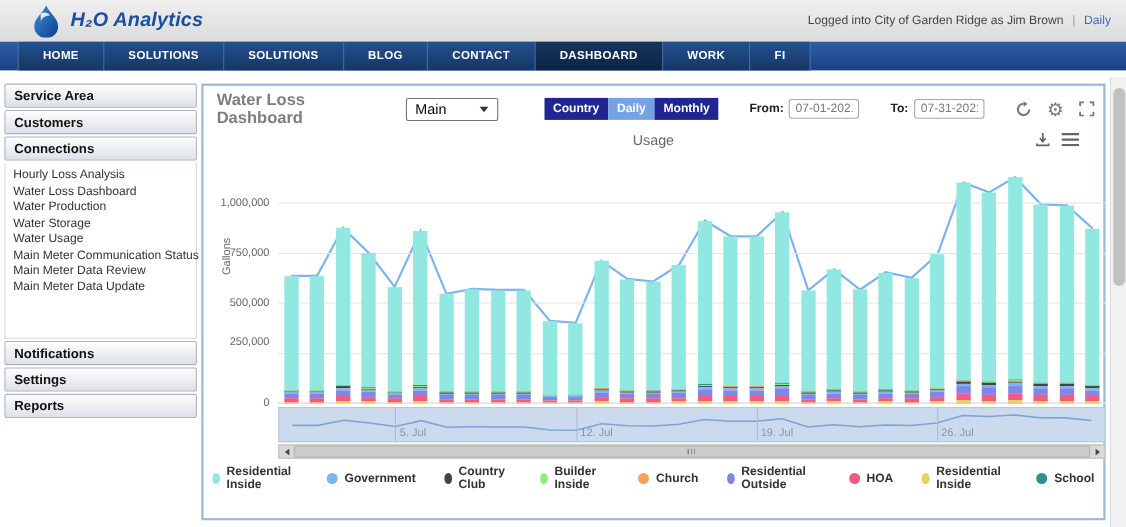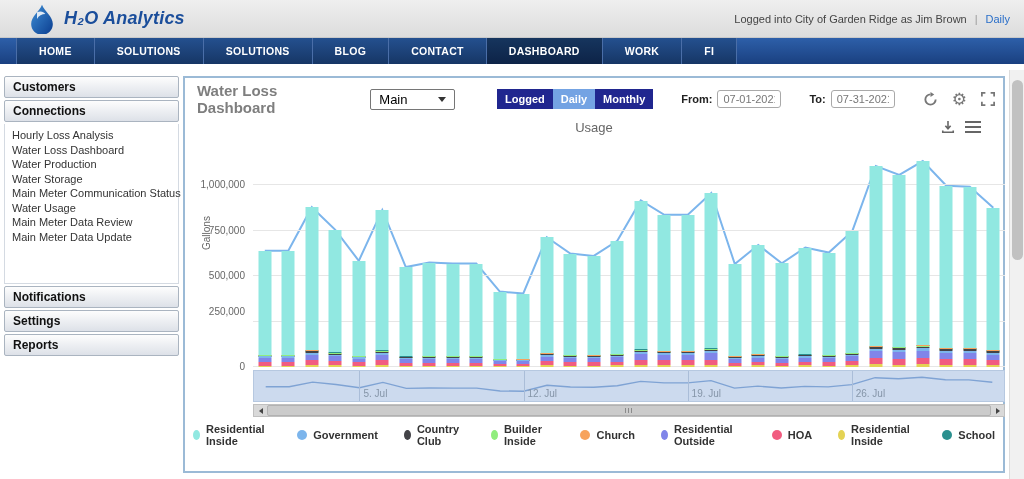--- a/index.html
+++ b/index.html
@@ -117,46 +117,47 @@
     <div class="nav-tab">SOLUTIONS</div>
     <div class="nav-tab">BLOG</div>
     <div class="nav-tab">CONTACT</div>
     <div class="nav-tab active">DASHBOARD</div>
     <div class="nav-tab">WORK</div>
     <div class="nav-tab">FI</div>
   </nav>
 
 <div class="content">
   <aside class="sidebar">
+      <div class="acc-header">Service Area</div>
       <div class="acc-header">Customers</div>
       <div class="acc-header">Connections</div>
       <div class="acc-body">
         <div class="acc-item">Hourly Loss Analysis</div>
         <div class="acc-item">Water Loss Dashboard</div>
         <div class="acc-item">Water Production</div>
         <div class="acc-item">Water Storage</div>
+        <div class="acc-item">Water Usage</div>
         <div class="acc-item">Main Meter Communication Status</div>
-        <div class="acc-item">Water Usage</div>
         <div class="acc-item">Main Meter Data Review</div>
         <div class="acc-item">Main Meter Data Update</div>
       </div>
       <div class="acc-header">Notifications</div>
       <div class="acc-header">Settings</div>
       <div class="acc-header">Reports</div>
     </aside>
 
   <main class="panel">
     <div class="toolbar">
       <span class="dash-title">Water Loss Dashboard</span>
       <div class="select-box">
         <span>Main</span>
         <span class="chev"></span>
       </div>
       <div class="btn-group">
-          <div class="int-btn">Logged</div>
+          <div class="int-btn">Country</div>
           <div class="int-btn active">Daily</div>
           <div class="int-btn">Monthly</div>
         </div>
       <span class="date-lbl">From:</span>
       <input class="date-input" value="07-01-2021" style="">
       <span class="date-lbl">To:</span>
       <input class="date-input" value="07-31-2021" style="">
       <div class="tool-icons">
         <svg width="15" height="15" viewBox="0 0 16 16">
           <path d="M13.5 8 A 5.5 5.5 0 1 1 8 2.5" fill="none" stroke="#777" stroke-width="2"></path>

